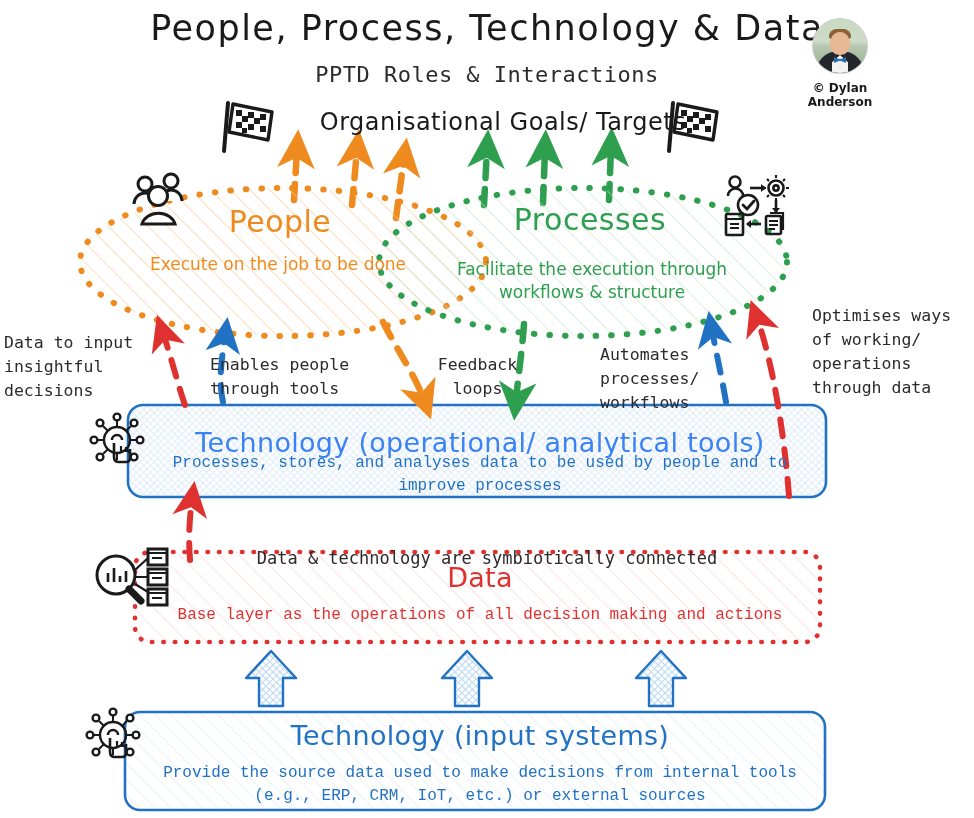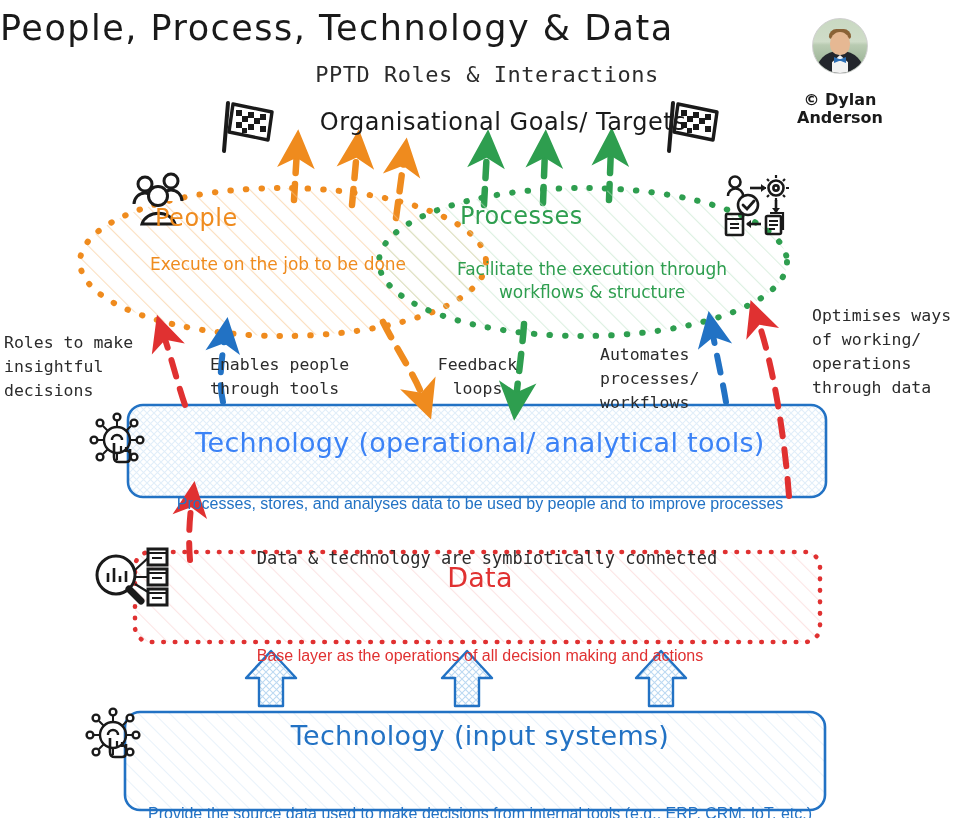--- a/index.html
+++ b/index.html
@@ -17,21 +17,21 @@
     position: absolute;
     inset: 0;
     width: 974px;
     height: 818px;
   }
   .abs { position: absolute; }
 
   
   #title {
     top: 8px; left: 0; width: 974px;
-    text-align: left;
+    text-align: center;
     font-family: "DejaVu Sans", sans-serif;
     font-size: 35px;
     letter-spacing: 1.5px;
     color: #1a1a1a;
     font-weight: 400;
   }
   #subtitle {
     top: 62px; left: 0; width: 974px;
     text-align: center;
     font-family: "DejaVu Sans Mono", monospace;
@@ -79,40 +79,41 @@
     clip-path: polygon(50% 0, 100% 40%, 100% 100%, 0 100%, 0 40%);
   }
   #avatar .bowtie {
     position: absolute; left: 50%; bottom: 10px;
     transform: translateX(-50%);
     width: 12px; height: 6px;
     background: #2d6fb5;
     clip-path: polygon(0 0, 42% 35%, 58% 35%, 100% 0, 100% 100%, 58% 65%, 42% 65%, 0 100%);
   }
   #credit {
-    margin-top: 17px;
-    font-family: "DejaVu Sans", sans-serif;
-    font-size: 16px; font-weight: bold;
+    margin-top: 8px;
+    font-family: "DejaVu Sans", sans-serif;
+    font-size: 12px; font-weight: bold;
     color: #1a1a1a; line-height: 1.15;
   }
 
   
   #goals-text {
     top: 108px; left: 16px; width: 974px;
     text-align: center;
     font-family: "DejaVu Sans", sans-serif;
     font-size: 24px;
     color: #1a1a1a;
     letter-spacing: 0.5px;
   }
 
   
   .ellipse-title {
-    font-family: "DejaVu Sans", sans-serif;
-    font-size: 24px;
+    text-align: center;
+    font-family: "DejaVu Sans", sans-serif;
+    font-size: 30px;
     letter-spacing: 0.5px;
   }
   .ellipse-body {
     text-align: center;
     font-family: "DejaVu Sans", sans-serif;
     font-size: 17px;
     line-height: 1.35;
   }
   #people-title  { top: 204px; left: 155px; width: 250px; color: #ef8b1e; }
   #people-body   { top: 253px; left: 128px; width: 300px; color: #ef8b1e; }
@@ -121,24 +122,23 @@
 
   
   .box-title {
     text-align: center;
     font-family: "DejaVu Sans", sans-serif;
     font-size: 27px;
     letter-spacing: 0.3px;
   }
   .box-body {
     text-align: center;
-    font-family: Liberation Sans, sans-serif;
+    font-family: Liberation Mono, monospace;
     font-size: 16px;
     line-height: 1.45;
-    margin-top: 40px;
   }
   #tech-op-title { top: 415px; left: 140px; width: 680px; color: #3b82f6; margin-top: 12px; }
   #tech-op-body  { top: 452px; left: 150px; width: 660px; color: #2272c4; }
 
   #data-title { top: 562px; left: 140px; width: 680px; color: #e03131; }
   #data-body  { top: 604px; left: 150px; width: 660px; color: #e03131; }
 
   #tech-in-title { top: 720px; left: 130px; width: 700px; color: #2272c4; }
   #tech-in-body  { top: 762px; left: 140px; width: 680px; color: #2272c4; }
 
@@ -386,21 +386,21 @@
 
 <div class="abs box-title" id="tech-op-title">Technology (operational/ analytical tools)</div>
 <div class="abs box-body" id="tech-op-body">Processes, stores, and analyses data to be used by people and to improve processes</div>
 
 <div class="abs box-title" id="data-title">Data</div>
 <div class="abs box-body" id="data-body">Base layer as the operations of all decision making and actions</div>
 
 <div class="abs box-title" id="tech-in-title">Technology (input systems)</div>
 <div class="abs box-body" id="tech-in-body">Provide the source data used to make decisions from internal tools (e.g., ERP, CRM, IoT, etc.) or external sources</div>
 
-<div class="abs conn-label" id="lbl-insight">Roles to make
+<div class="abs conn-label" id="lbl-insight">Data to input
 insightful
 decisions</div>
 <div class="abs conn-label" id="lbl-enables">Enables people
 through tools</div>
 <div class="abs conn-label" id="lbl-feedback">Feedback
 loops</div>
 <div class="abs conn-label" id="lbl-automates">Automates
 processes/
 workflows</div>
 <div class="abs conn-label" id="lbl-optimises">Optimises ways

